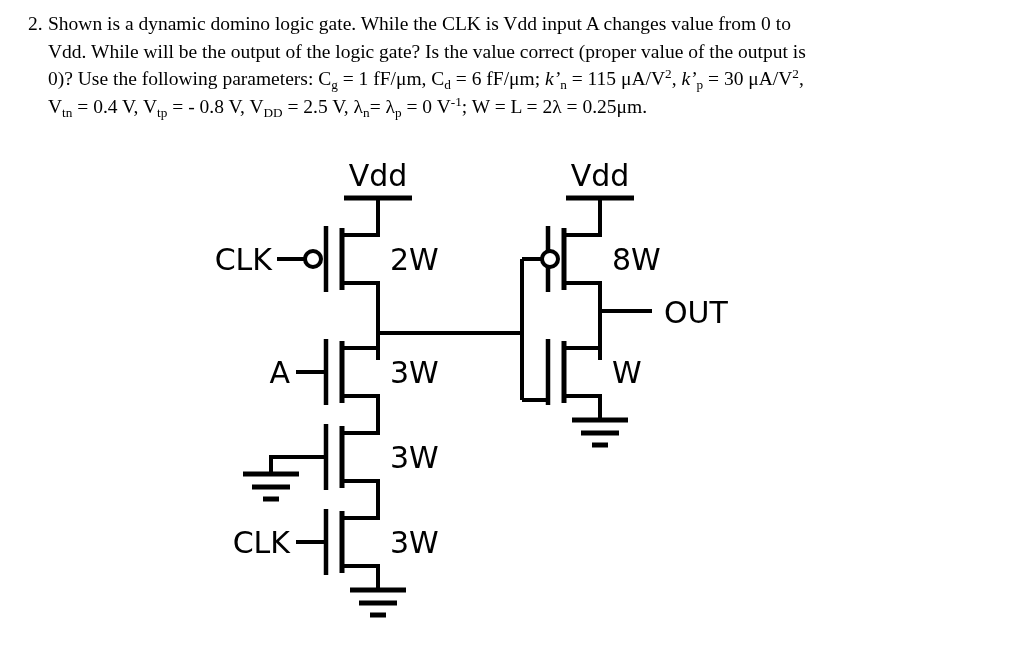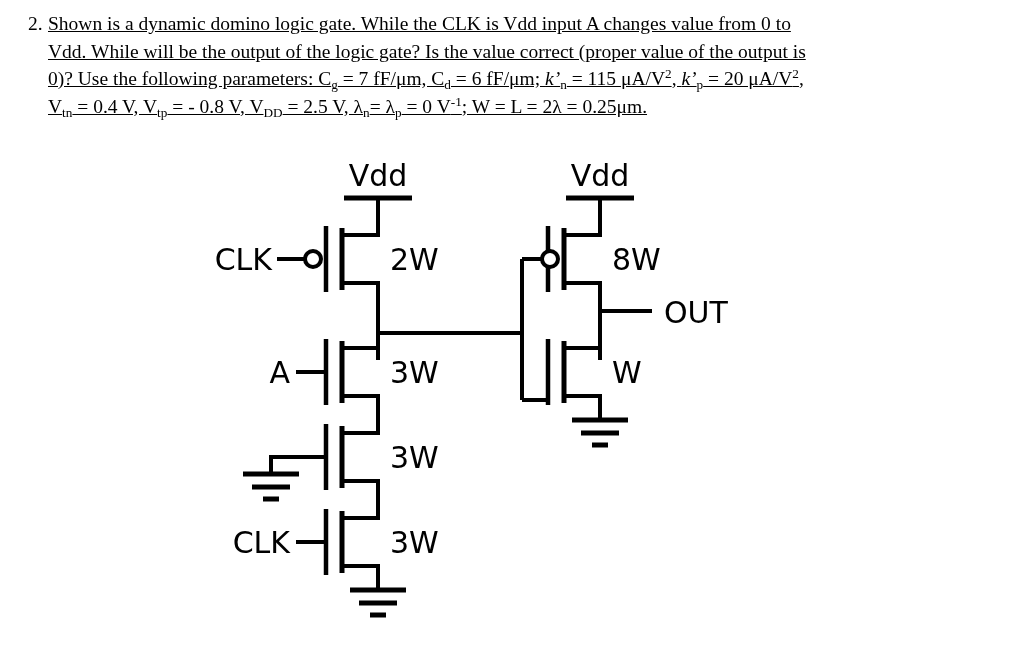--- a/index.html
+++ b/index.html
@@ -37,21 +37,21 @@
     text-align: left;
     padding-left: 14px;
     box-sizing: border-box;
   }
   .q-body {
     flex: 1 1 auto;
     font-size: 19.5px;
     line-height: 27.5px;
     text-align: left;
   }
-  .q-line { white-space: normal; text-decoration: underline; }
+  .q-line { white-space: normal; }
   sub {
     font-size: 0.68em;
     vertical-align: -0.28em;
     line-height: 0;
   }
   sup {
     font-size: 0.68em;
     vertical-align: 0.52em;
     line-height: 0;
   }
@@ -115,21 +115,21 @@
 </head>
 <body>
 
 <div id="question-block">
   <div class="q-row">
     <div class="q-number">2.</div>
     <div class="q-body">
       <div class="q-line">Shown is a dynamic domino logic gate. While the CLK is Vdd input A changes value from 0 to</div>
       <div class="q-line">Vdd. While will be the output of the logic gate? Is the value correct (proper value of the output is</div>
       <div class="q-line">
-        <span>0)? Use the following parameters: C</span><sub>g</sub><span> = 7 fF/μm, C</span><sub>d</sub><span> = 6 fF/μm; </span><span class="ital">k’</span><sub>n</sub><span> = 115 μA/V</span><sup>2</sup><span>, </span><span class="ital">k’</span><sub>p</sub><span> = 20 μA/V</span><sup>2</sup><span>,</span>
+        <span>0)? Use the following parameters: C</span><sub>g</sub><span> = 1 fF/μm, C</span><sub>d</sub><span> = 6 fF/μm; </span><span class="ital">k’</span><sub>n</sub><span> = 115 μA/V</span><sup>2</sup><span>, </span><span class="ital">k’</span><sub>p</sub><span> = 30 μA/V</span><sup>2</sup><span>,</span>
       </div>
       <div class="q-line">
         <span>V</span><sub>tn</sub><span> = 0.4 V, V</span><sub>tp</sub><span> = - 0.8 V, V</span><sub>DD</sub><span> = 2.5 V, λ</span><sub>n</sub><span>= λ</span><sub>p</sub><span> = 0 V</span><sup>-1</sup><span>; W = L = 2λ = 0.25μm.</span>
       </div>
     </div>
   </div>
 </div>
 
 <div id="circuit-area">
 <svg id="circuit-svg" width="1024" height="505" viewBox="0 0 1024 505" xmlns="http://www.w3.org/2000/svg">

